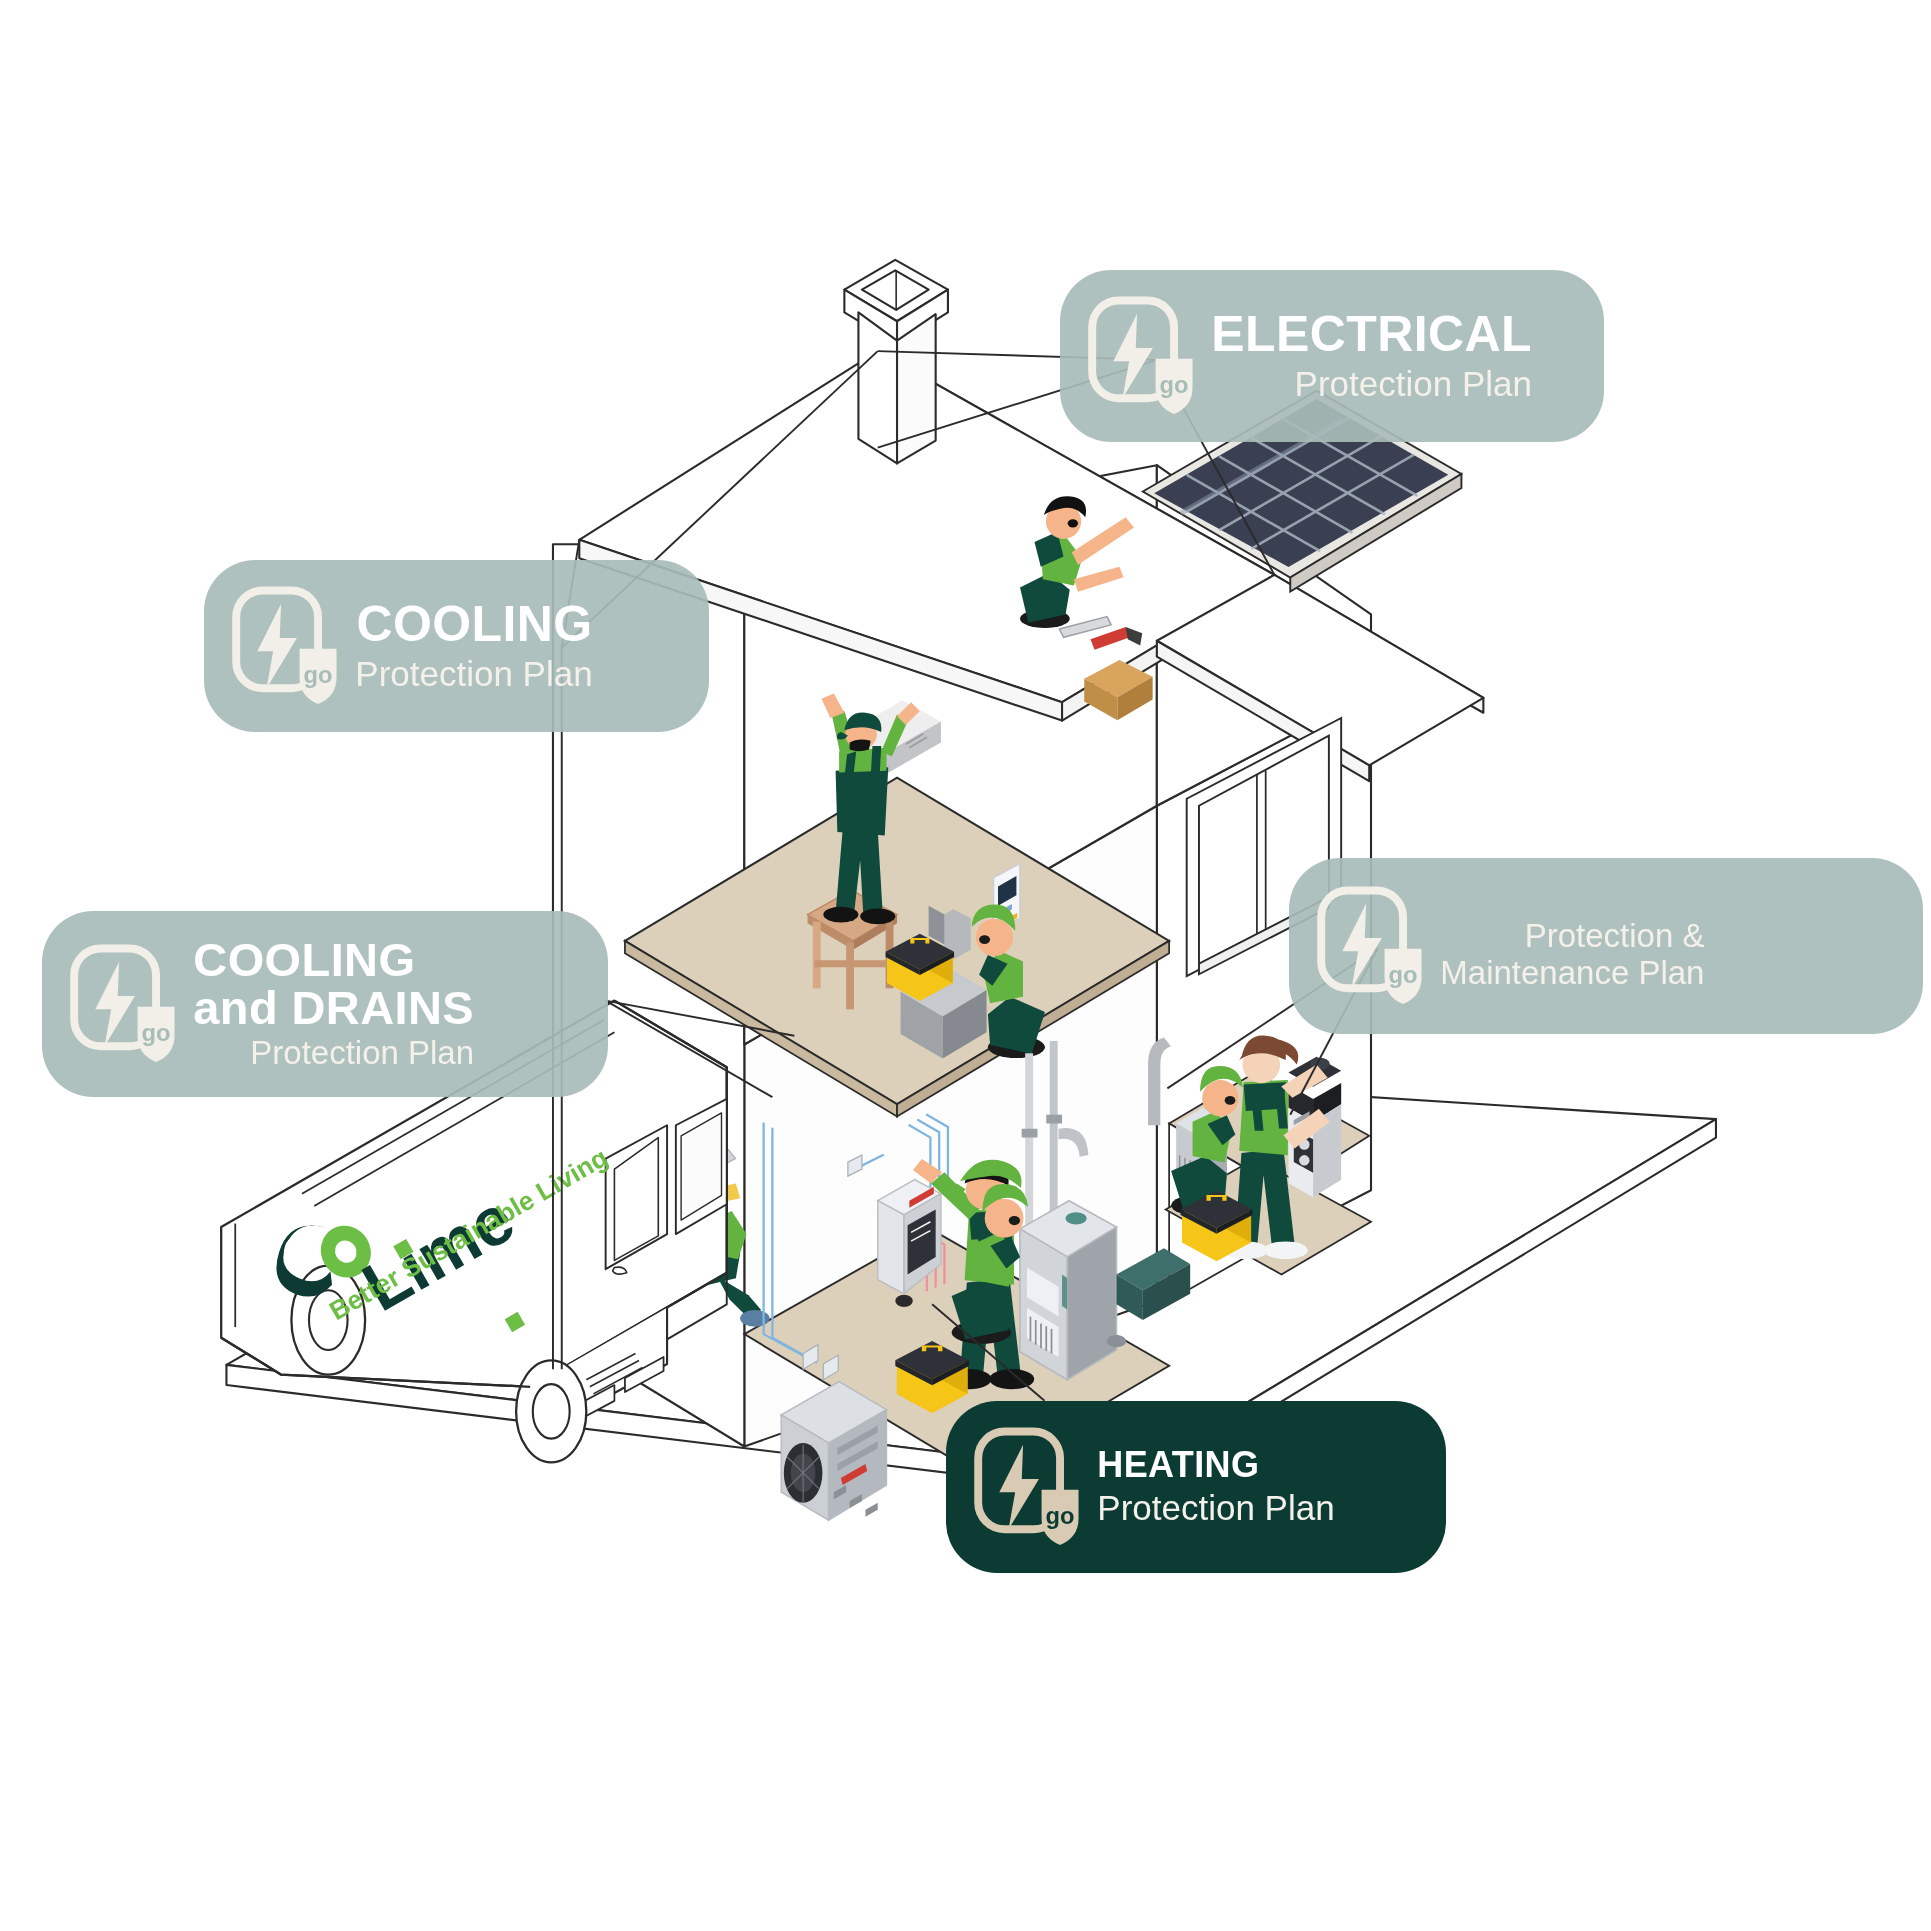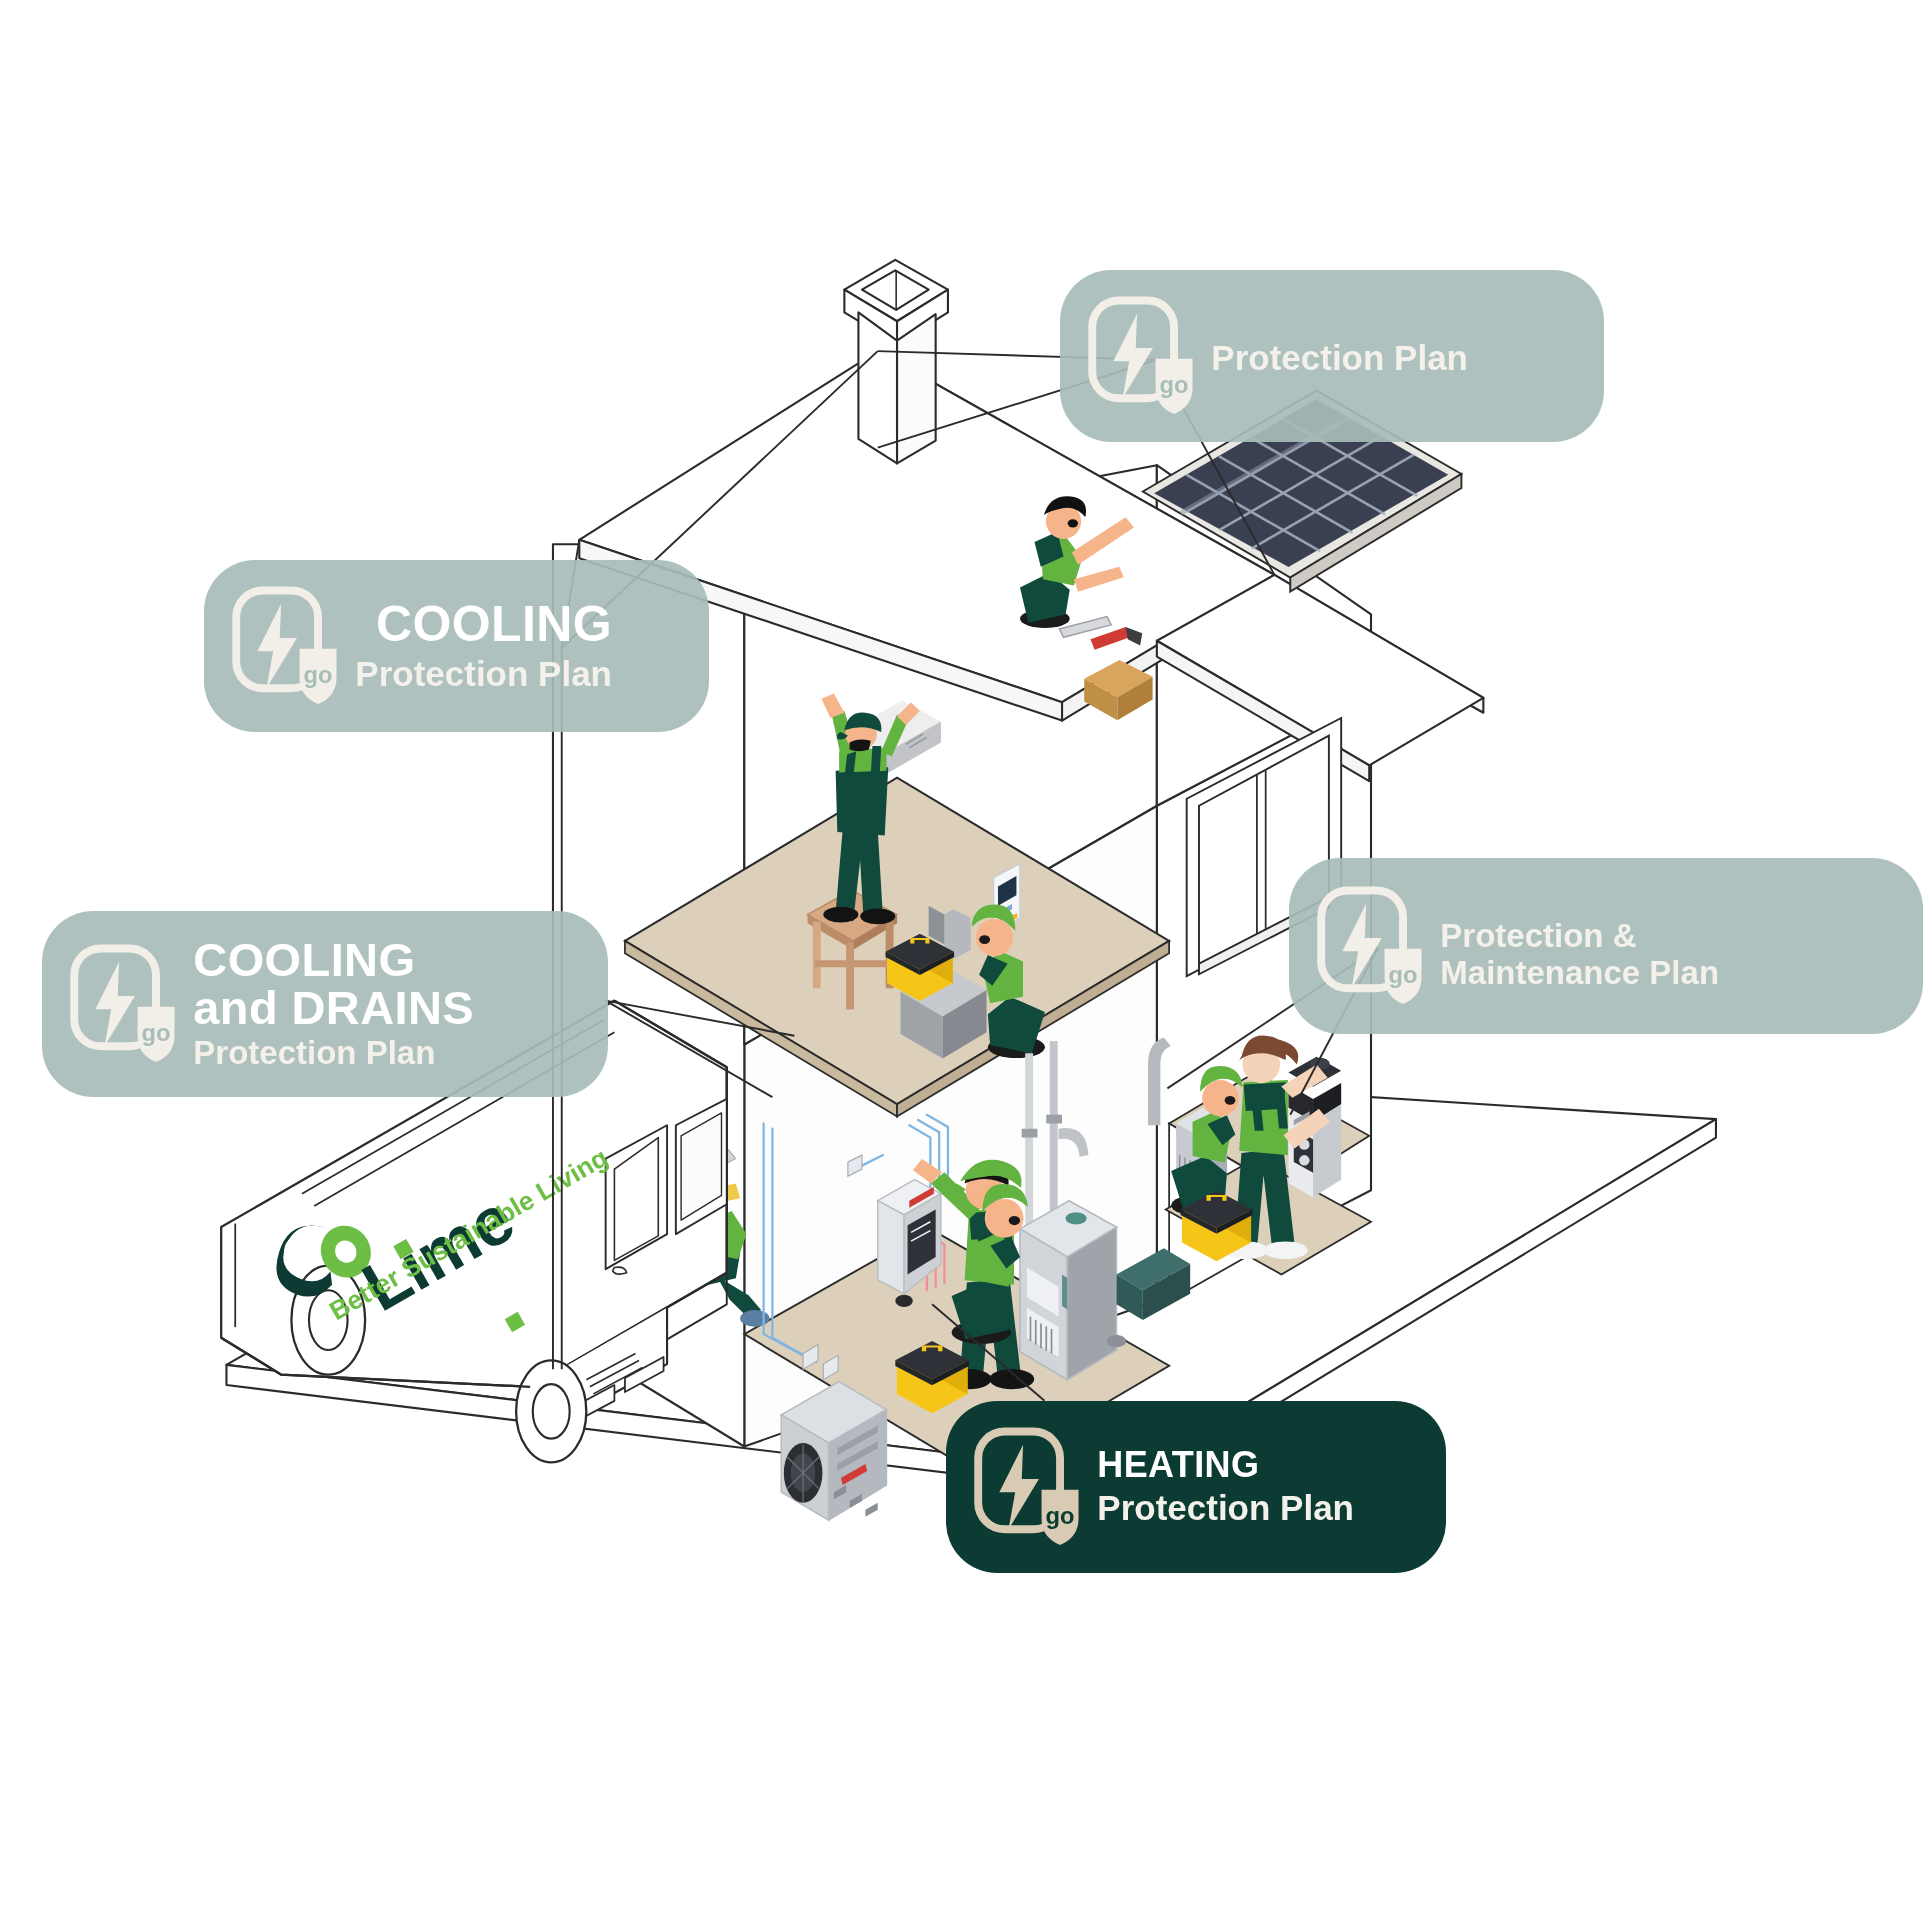--- a/index.html
+++ b/index.html
@@ -35,21 +35,22 @@
     font-weight: bold;
     color: #ffffff;
     line-height: 1.02;
     letter-spacing: 0.4px;
     white-space: nowrap;
   }
   .badge-sub {
     color: #f3f1ea;
     line-height: 1.12;
     white-space: pre-line;
-    font-weight: 700;
+    font-weight: 400;
+    text-align: right;
   }
 
   
   #badge-electrical   { left: 1060px; top: 270px;  width: 544px;  height: 172px; }
   #badge-electrical .badge-title { font-size: 50px; }
   #badge-electrical .badge-sub   { font-size: 35px; margin-top: 3.5px; }
 
   #badge-cooling      { left: 204px;  top: 560px;  width: 505px;  height: 172px; }
   #badge-cooling .badge-title { font-size: 50px; text-align: right; }
   #badge-cooling .badge-sub   { font-size: 35px; margin-top: 3.5px; }
@@ -518,20 +519,21 @@
   <div class="badge sage" id="badge-electrical">
     <div class="badge-icon">
       <svg class="ic" width="132" height="132" viewBox="0 0 100 100">
         <rect x="10" y="8" width="62" height="74" rx="20" ry="20" fill="none" stroke="#f2efe8" stroke-width="6"></rect>
         <path d="M44,18 L26,54 L38,54 L33,82 L56,44 L43,44 Z" fill="#f2efe8"></path>
         <path d="M58,52 L86,52 L86,74 q0,14 -14,20 q-14,-6 -14,-20 Z" fill="#f2efe8"></path>
         <text x="72" y="78" font-family="Liberation Sans, sans-serif" font-size="18" font-weight="bold" fill="#a8bcb8" text-anchor="middle">go</text>
       </svg>
     </div>
     <div class="badge-text">
+      <div class="badge-title">ELECTRICAL</div>
       <div class="badge-sub">Protection Plan</div>
     </div>
   </div>
 
   <div class="badge sage" id="badge-cooling">
     <div class="badge-icon">
       <svg class="ic" width="132" height="132" viewBox="0 0 100 100">
         <rect x="10" y="8" width="62" height="74" rx="20" ry="20" fill="none" stroke="#f2efe8" stroke-width="6"></rect>
         <path d="M44,18 L26,54 L38,54 L33,82 L56,44 L43,44 Z" fill="#f2efe8"></path>
         <path d="M58,52 L86,52 L86,74 q0,14 -14,20 q-14,-6 -14,-20 Z" fill="#f2efe8"></path>

